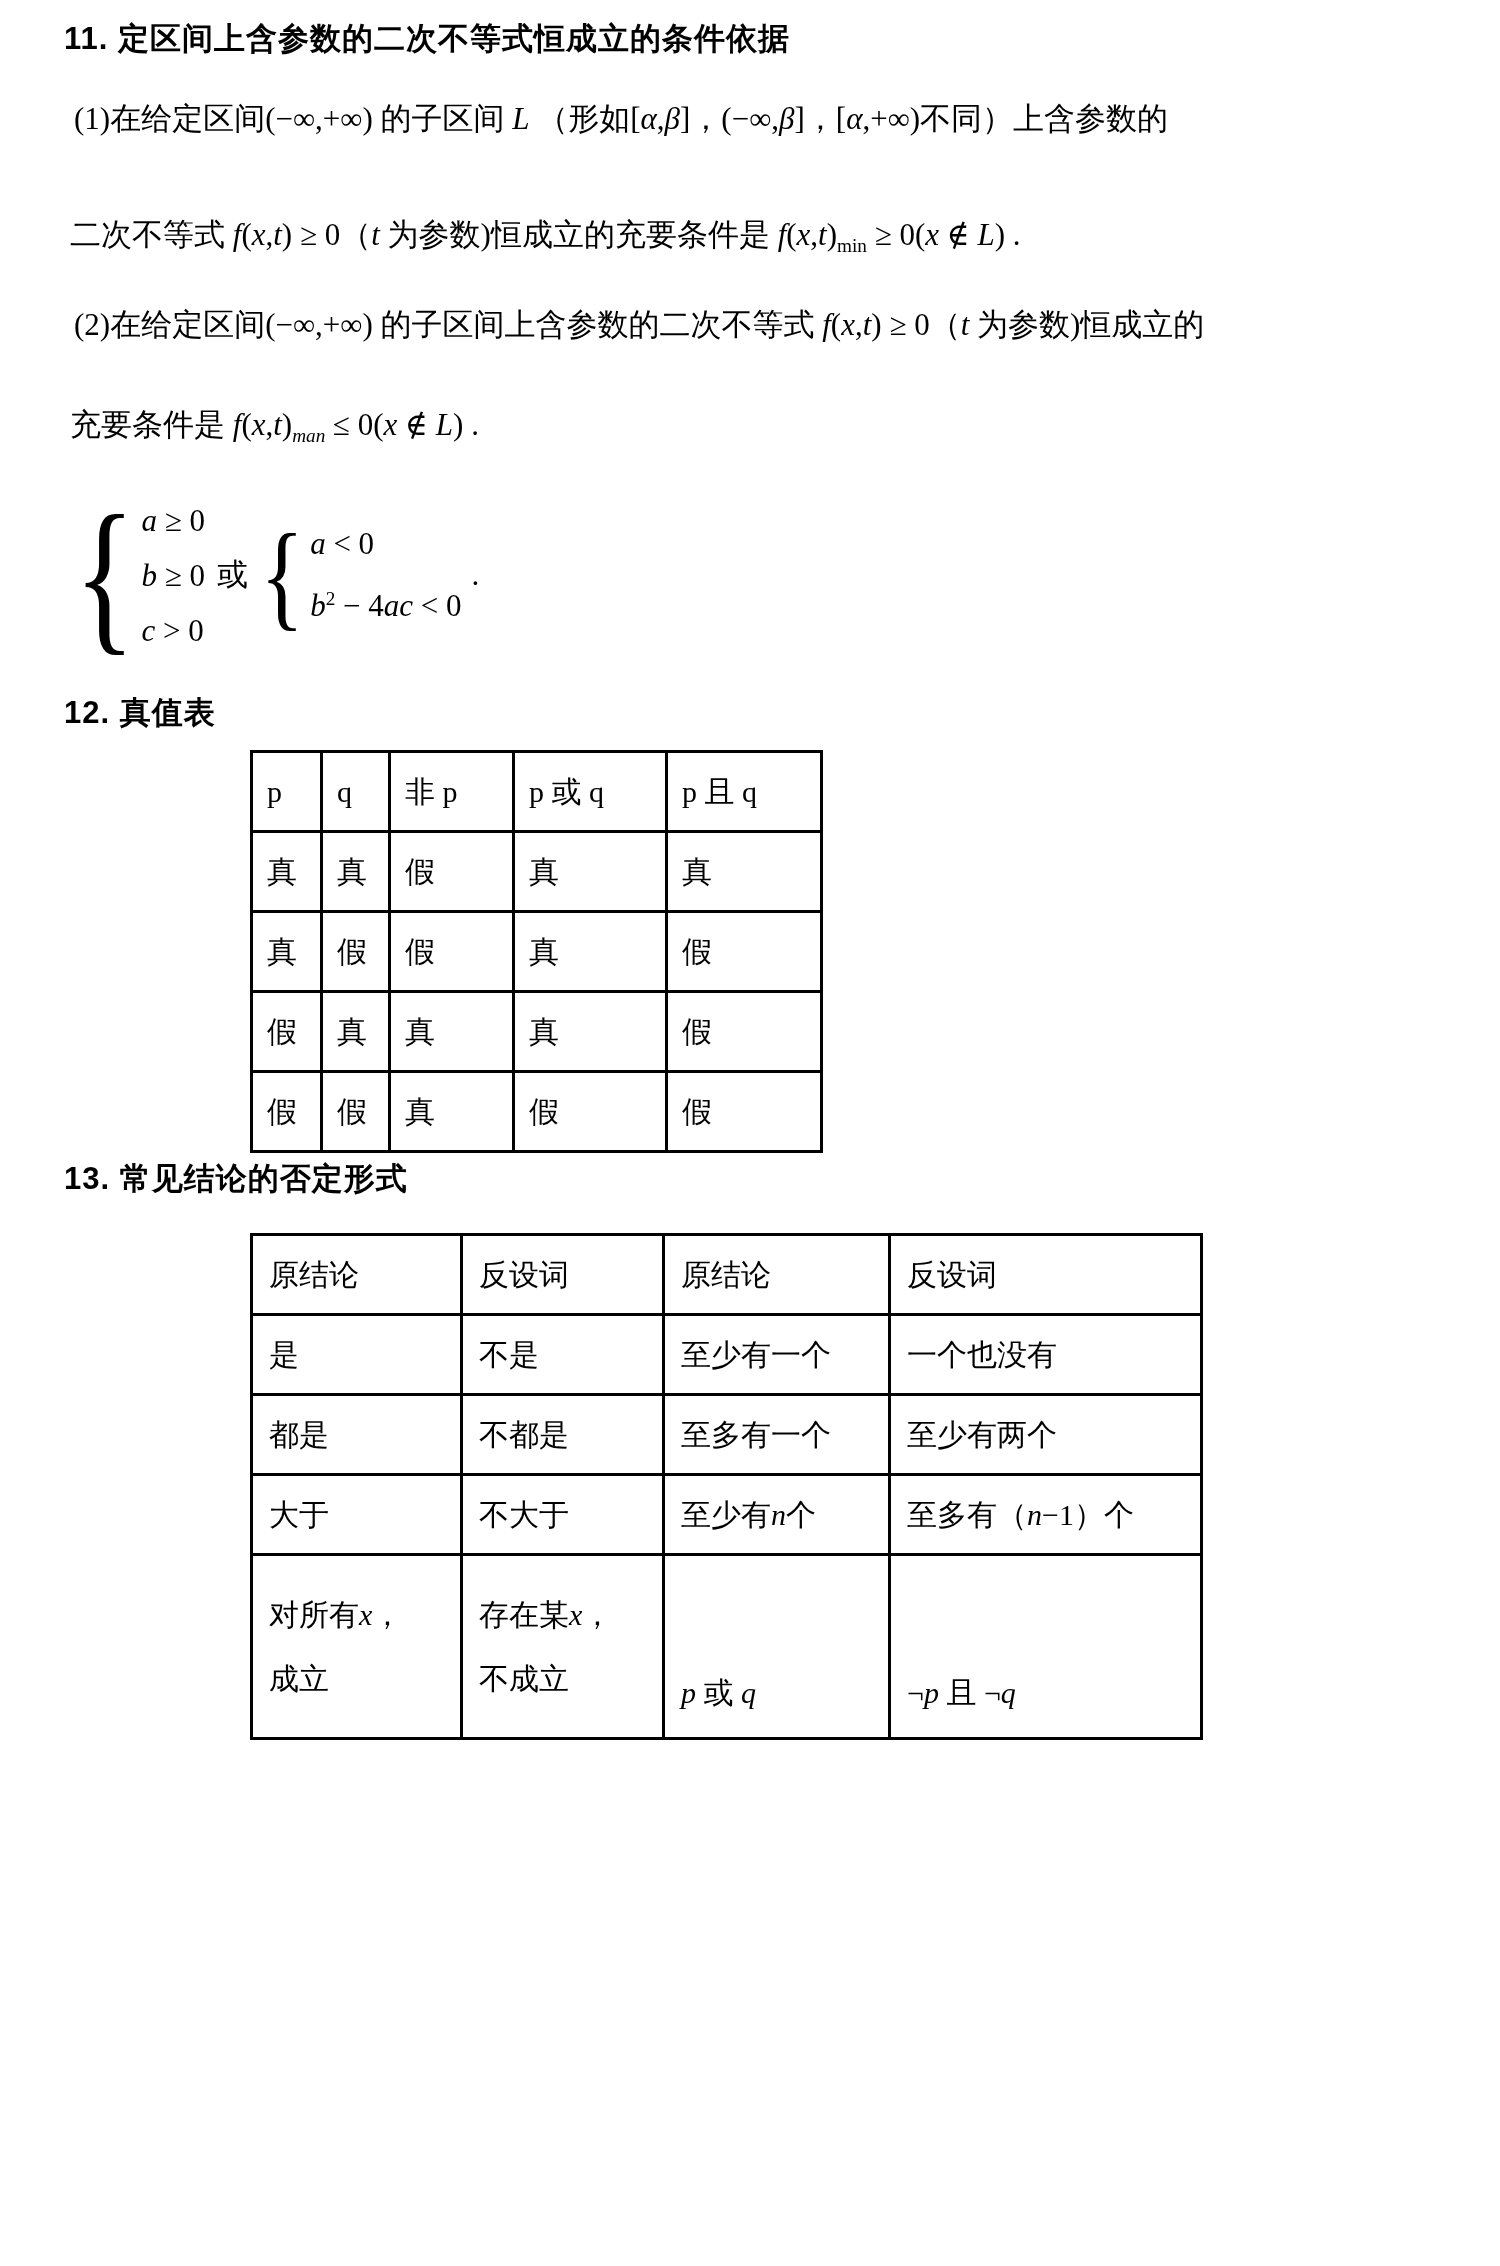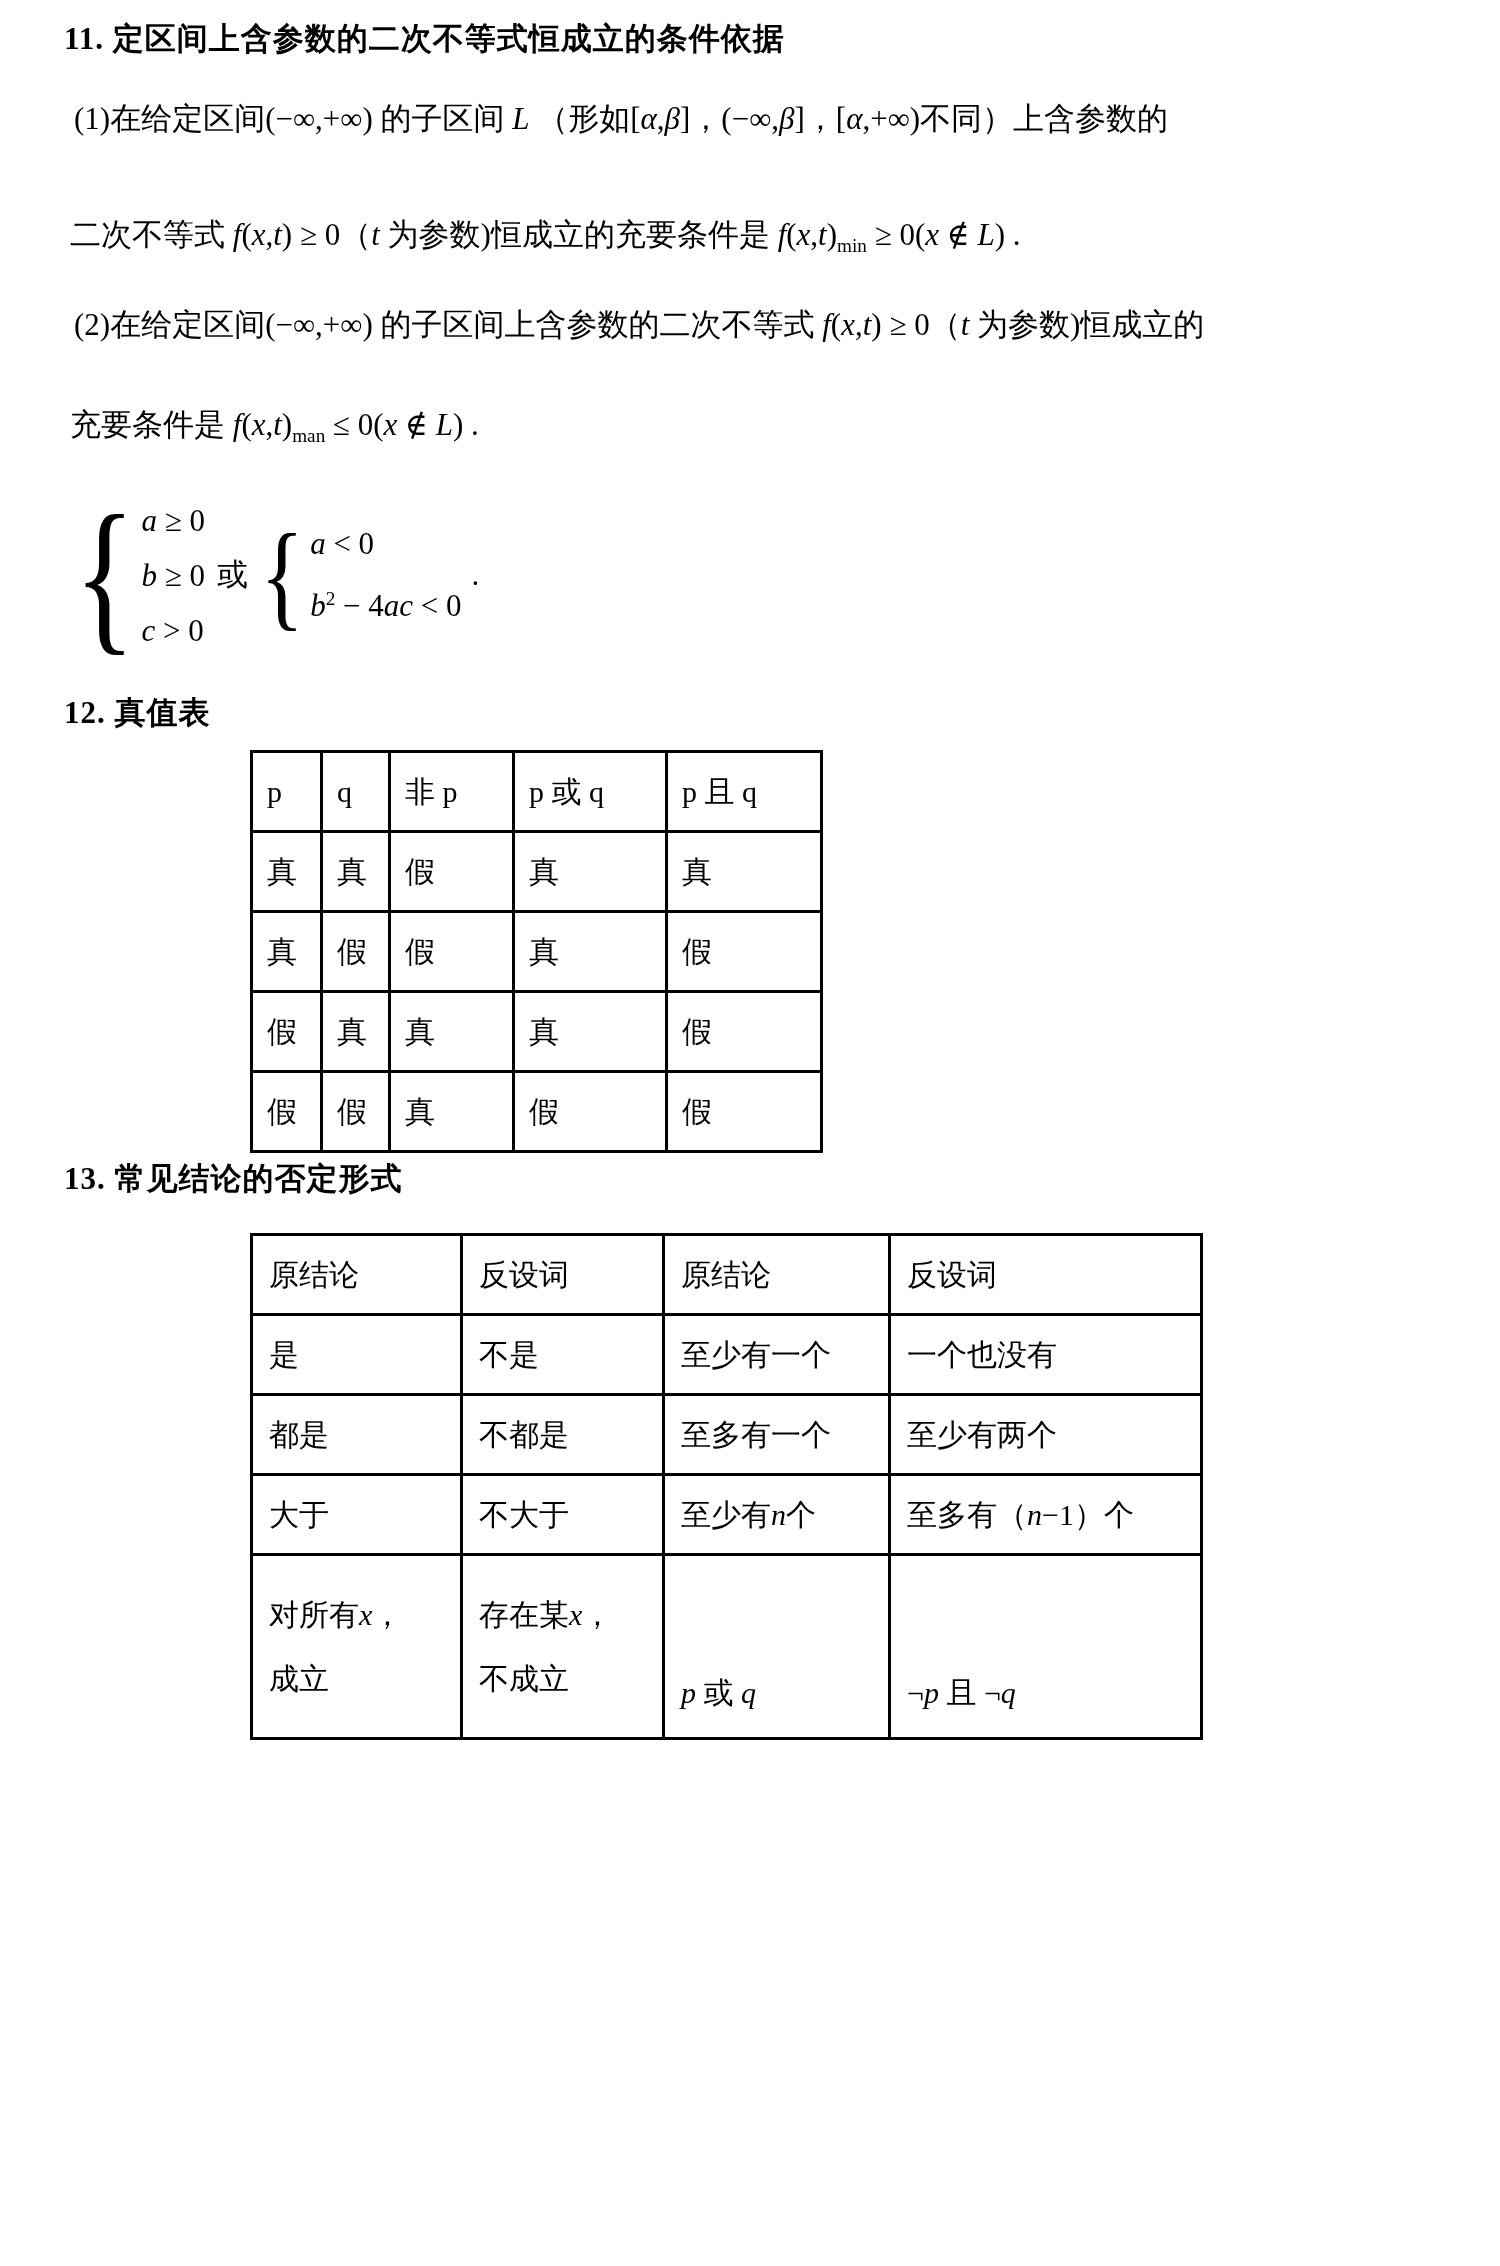--- a/index.html
+++ b/index.html
@@ -2,26 +2,26 @@
 <html><head>
 <meta charset="utf-8">
 <style>
   html,body{margin:0;padding:0;background:#ffffff;}
   body{
     width:1500px;height:2266px;position:relative;overflow:hidden;
     color:#000;font-family:"Liberation Serif","DejaVu Serif",serif;
     font-size:31px;
   }
   .abs{position:absolute;white-space:nowrap;}
-  .hei{font-family:Liberation Serif, serif;font-weight:bold;letter-spacing:1px;}
+  .hei{font-family:Liberation Sans, sans-serif;font-weight:bold;letter-spacing:1px;}
   .para{font-size:31px;}
   .it{font-style:italic;font-family:"Liberation Serif","DejaVu Serif",serif;}
   .sup{font-size:0.62em;vertical-align:super;line-height:0;}
   .sub{font-size:0.62em;vertical-align:sub;line-height:0;}
-  .subi{font-size:0.62em;vertical-align:sub;line-height:0;}
+  .subi{font-size:0.62em;vertical-align:sub;line-height:0;font-style:italic;}
 
   
   .frow{display:flex;align-items:center;gap:6px;height:200px;}
   .brace{font-family:"Liberation Serif","DejaVu Serif",serif;line-height:1;display:inline-block;font-weight:400;}
   .br3{font-size:128px;transform:scaleY(1.32);}
   .br2{font-size:92px;transform:scaleY(1.28);}
   .cases{display:flex;flex-direction:column;justify-content:center;}
   .cases span{line-height:55px;white-space:nowrap;}
   .ortext{margin:0 6px;}
   .enddot{margin-left:4px;}

